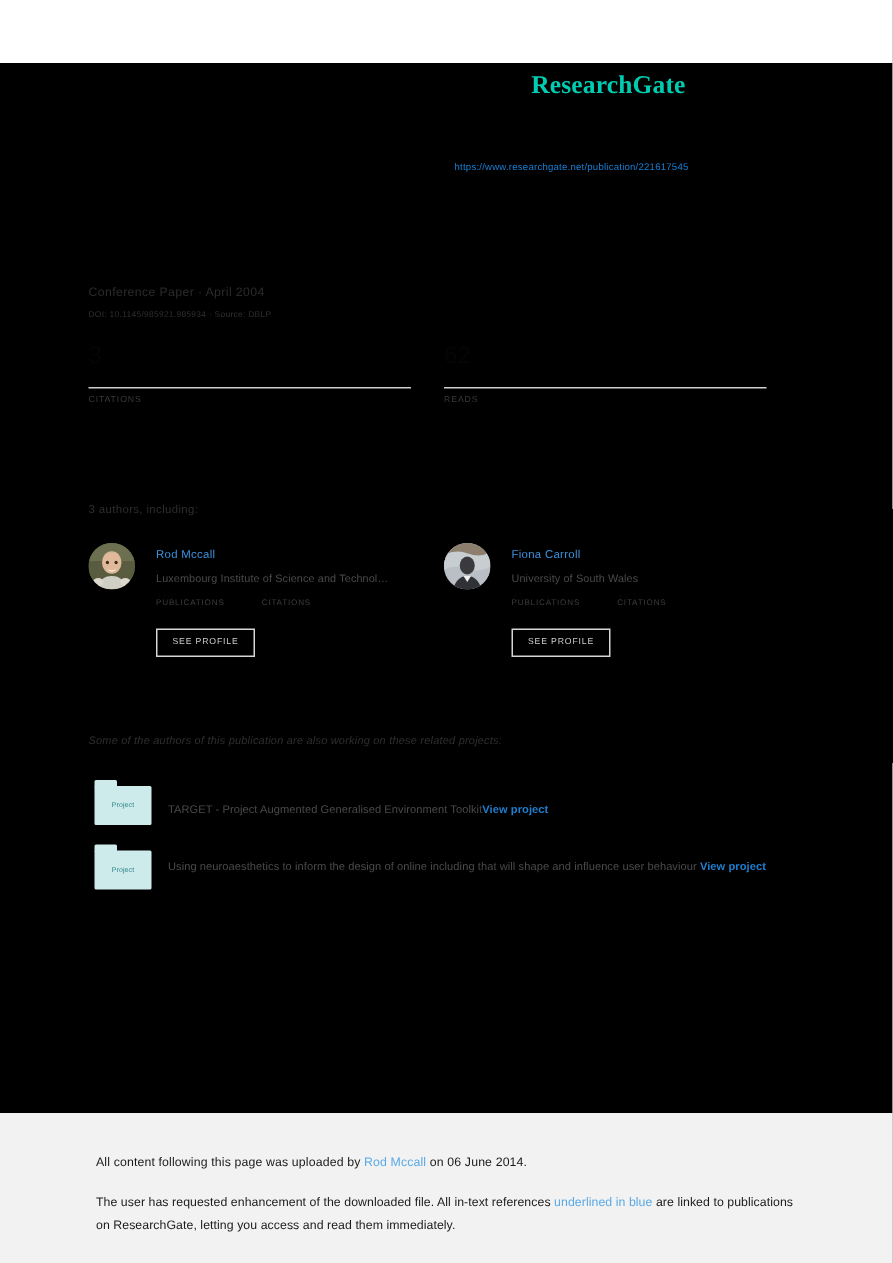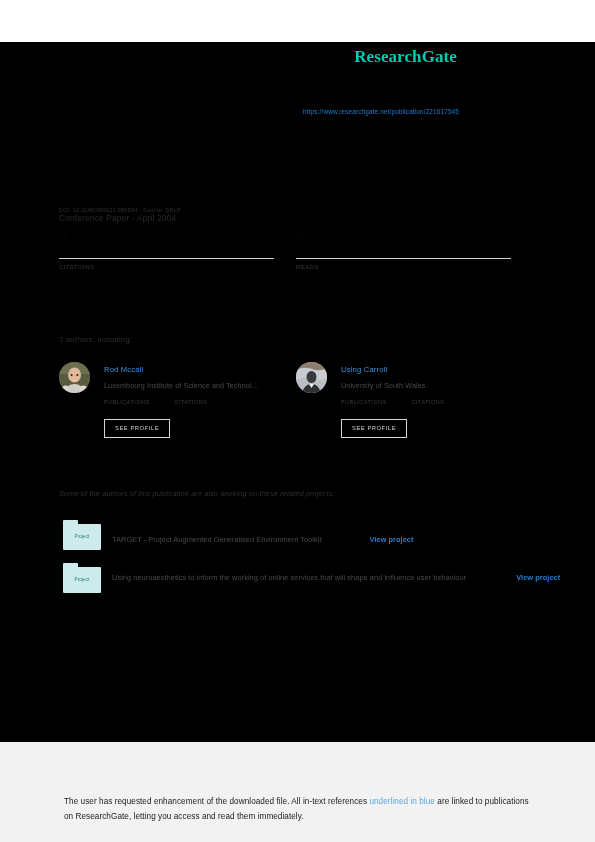--- a/index.html
+++ b/index.html
@@ -75,21 +75,20 @@
 
   
   .conf-line {
     position: absolute;
     left: 59px;
     top: 190px;
     font-size: 8.2px;
     color: #2b2b2b;
     letter-spacing: 0.25px;
     white-space: nowrap;
-    margin-top: 24px;
   }
   .doi-line {
     position: absolute;
     left: 59px;
     top: 207px;
     font-size: 5.6px;
     color: #303030;
     letter-spacing: 0.2px;
     white-space: nowrap;
   }
@@ -274,21 +273,20 @@
     line-height: 17px;
     letter-spacing: 0.05px;
   }
   .project-row-2 .project-text {
     top: 6px;
   }
   .view-project {
     color: #1f7fd0;
     font-weight: bold;
     letter-spacing: 0.05px;
-    margin-left: 48px;
   }
 
   
   .footer-line-1 {
     position: absolute;
     left: 64px;
     top: 770px;
     font-size: 8.2px;
     color: #1a1a1a;
     letter-spacing: 0.1px;
@@ -373,21 +371,21 @@
       <svg width="31" height="31" viewBox="0 0 31 31" aria-hidden="true">
         <rect x="0" y="0" width="31" height="31" fill="#b9bfc4"></rect>
         <path d="M0 0 h31 v11 q-8 4 -16 1 q-8 -3 -15 1 z" fill="#8d7f6e"></path>
         <path d="M0 8 q8 -4 16 -1 q8 3 15 -1 v10 q-8 4 -16 1 q-8 -3 -15 1 z" fill="#c8cdd2"></path>
         <ellipse cx="15.5" cy="15" rx="5" ry="6" fill="#3a3a3e"></ellipse>
         <path d="M6 31 q2.5 -9 9.5 -9 q7 0 9.5 9 z" fill="#2f3136"></path>
         <path d="M13 22 l2.5 4 l2.5 -4 z" fill="#f0f0f0"></path>
       </svg>
     </div>
     <div class="author-info">
-      <div class="author-name">Using Carroll</div>
+      <div class="author-name">Fiona Carroll</div>
       <div class="author-affil">University of South Wales</div>
     </div>
     <div class="author-metrics">
       <div class="metric metric-pubs">
         <div class="metric-number">45</div>
         <div class="metric-label">PUBLICATIONS</div>
       </div>
       <div class="metric metric-cites">
         <div class="metric-number">151</div>
         <div class="metric-label">CITATIONS</div>
@@ -413,22 +411,25 @@
 
   <div class="project-row project-row-2">
     <div class="project-icon">
       <div class="folder">
         <div class="folder-tab"></div>
         <div class="folder-body"></div>
         <div class="folder-label">Project</div>
       </div>
     </div>
     <div class="project-text">
-      <span>Using neuroaesthetics to inform the working of online services that will shape and influence user behaviour</span> <span class="view-project">View project</span>
-    </div>
-  </div>
-
+      <span>Using neuroaesthetics to inform the design of online including that will shape and influence user behaviour</span> <span class="view-project">View project</span>
+    </div>
+  </div>
+
+  <div class="footer-line-1">
+    <span>All content following this page was uploaded by </span><span class="link-blue">Rod Mccall</span><span> on 06 June 2014.</span>
+  </div>
 
   <div class="footer-block">
     <span>The user has requested enhancement of the downloaded file. All in-text references </span><span class="link-blue">underlined in blue</span><span> are linked to publications on ResearchGate, letting you access and read them immediately.</span>
   </div>
 
 </div>
 
 </body></html>

